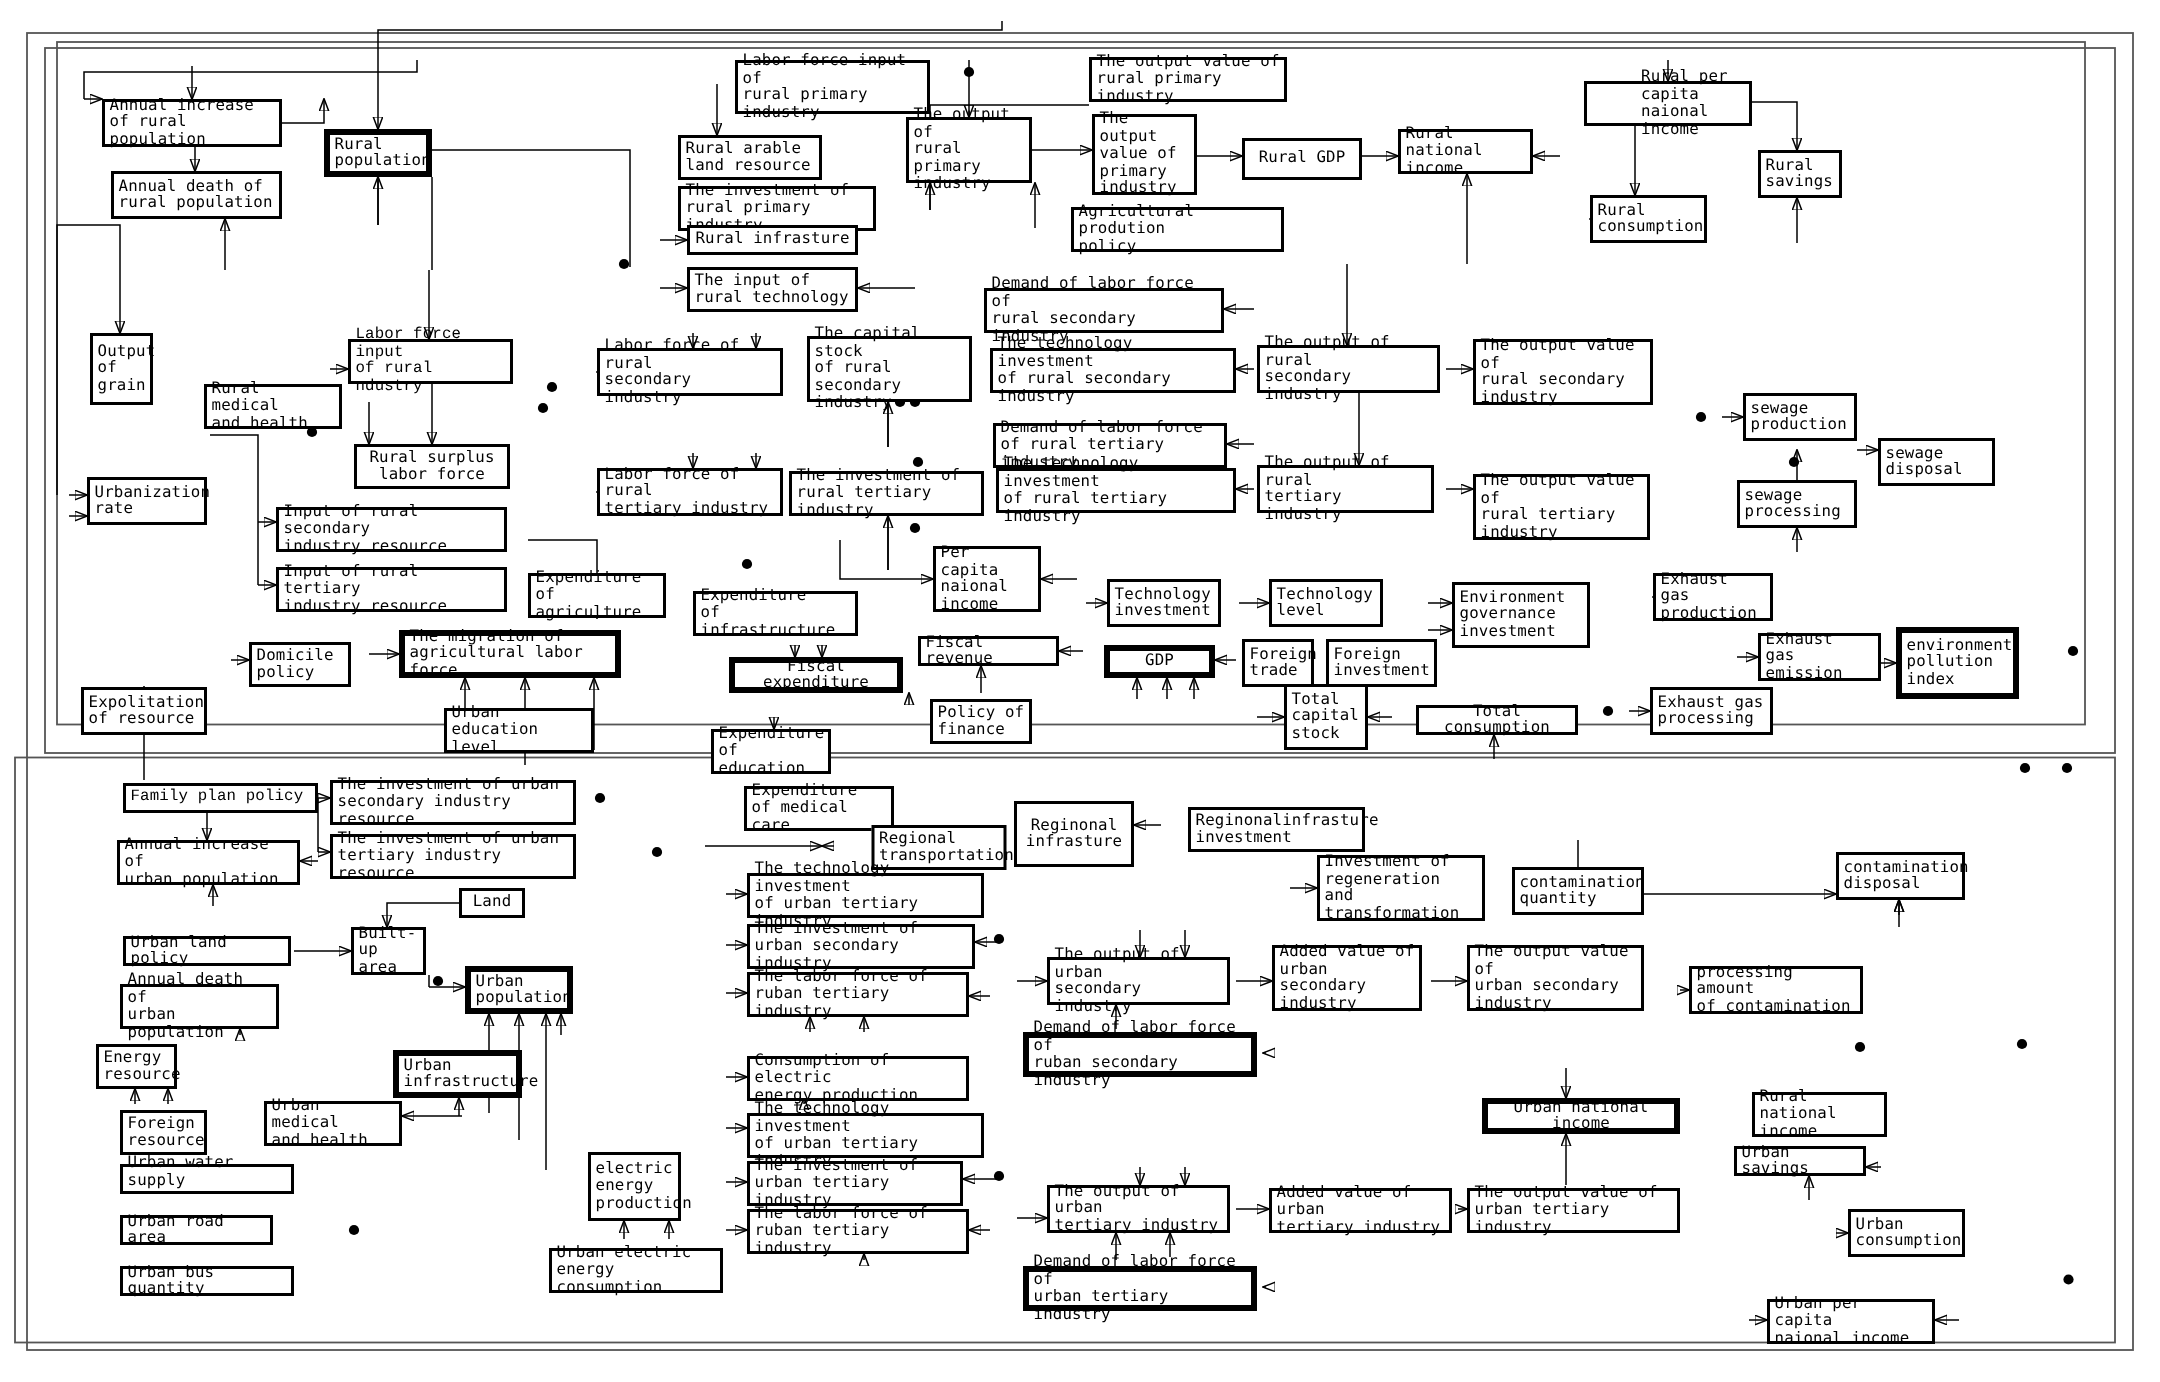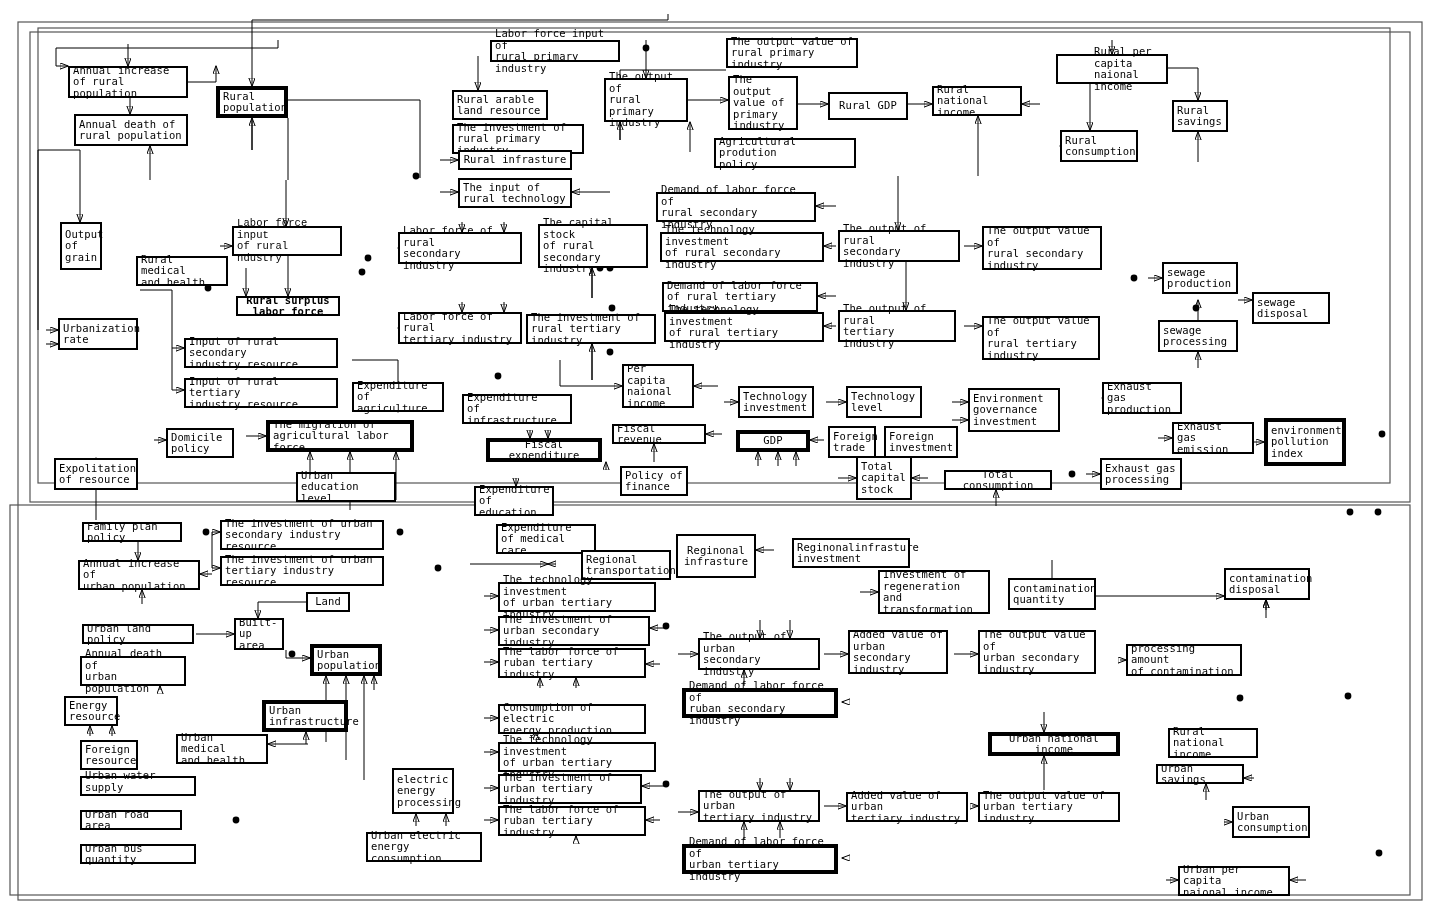--- a/index.html
+++ b/index.html
@@ -280,39 +280,39 @@
 population</span></div>
   <div class="node" style="left:74px;top:114px;width:114px;height:32px;"><span>Annual death of
 rural population</span></div>
   <div class="node" style="left:60px;top:222px;width:42px;height:48px;"><span>Output
 of
 grain</span></div>
   <div class="node" style="left:136px;top:256px;width:92px;height:30px;"><span>Rural medical
 and health</span></div>
   <div class="node" style="left:232px;top:226px;width:110px;height:30px;font-family:Liberation Mono, monospace;"><span>Labor force input
 of rural ndustry</span></div>
-  <div class="node ctr" style="left:236px;top:296px;width:104px;height:20px;font-weight:bold;"><span>Rural surplus
+  <div class="node ctr" style="left:236px;top:296px;width:104px;height:30px;"><span>Rural surplus
 labor force</span></div>
   <div class="node" style="left:58px;top:318px;width:80px;height:32px;"><span>Urbanization
 rate</span></div>
   <div class="node" style="left:184px;top:338px;width:154px;height:30px;"><span>Input of rural secondary
 industry resource</span></div>
   <div class="node" style="left:184px;top:378px;width:154px;height:30px;"><span>Input of rural tertiary
 industry resource</span></div>
   <div class="node" style="left:352px;top:382px;width:92px;height:30px;"><span>Expenditure
 of agriculture</span></div>
   <div class="node" style="left:166px;top:428px;width:68px;height:30px;"><span>Domicile
 policy</span></div>
   <div class="node bold" style="left:266px;top:420px;width:148px;height:32px;"><span>The migration of
 agricultural labor force</span></div>
   <div class="node" style="left:296px;top:472px;width:100px;height:30px;"><span>Urban education
 level</span></div>
   <div class="node" style="left:54px;top:458px;width:84px;height:32px;"><span>Expolitation
 of resource</span></div>
-  <div class="node" style="left:82px;top:522px;width:100px;height:20px;"><span>Family plan policy</span></div>
+  <div class="node" style="left:82px;top:522px;width:130px;height:20px;font-family:Liberation Mono, monospace;"><span>Family plan policy</span></div>
   <div class="node" style="left:78px;top:560px;width:122px;height:30px;"><span>Annual increase of
 urban population</span></div>
   <div class="node" style="left:220px;top:520px;width:164px;height:30px;"><span>The investment of urban
 secondary industry resource</span></div>
   <div class="node" style="left:220px;top:556px;width:164px;height:30px;"><span>The investment of urban
 tertiary industry resource</span></div>
   <div class="node ctr" style="left:306px;top:592px;width:44px;height:20px;"><span>Land</span></div>
   <div class="node" style="left:82px;top:624px;width:112px;height:20px;"><span>Urban land policy</span></div>
   <div class="node" style="left:234px;top:618px;width:50px;height:32px;"><span>Built-up
 area</span></div>
@@ -326,25 +326,25 @@
 infrastructure</span></div>
   <div class="node" style="left:80px;top:740px;width:58px;height:30px;"><span>Foreign
 resource</span></div>
   <div class="node" style="left:176px;top:734px;width:92px;height:30px;"><span>Urban medical
 and health</span></div>
   <div class="node" style="left:80px;top:776px;width:116px;height:20px;align-items:flex-end;"><span>Urban water supply</span></div>
   <div class="node" style="left:80px;top:810px;width:102px;height:20px;"><span>Urban road area</span></div>
   <div class="node" style="left:80px;top:844px;width:116px;height:20px;"><span>Urban bus quantity</span></div>
   <div class="node" style="left:392px;top:768px;width:62px;height:46px;"><span>electric
 energy
-processing</span></div>
+production</span></div>
   <div class="node" style="left:366px;top:832px;width:116px;height:30px;"><span>Urban electric
 energy consumption</span></div>
 
-  <div class="node" style="left:490px;top:40px;width:130px;height:22px;"><span>Labor force input of
+  <div class="node" style="left:490px;top:40px;width:130px;height:36px;"><span>Labor force input of
 rural primary industry</span></div>
   <div class="node" style="left:726px;top:38px;width:132px;height:30px;"><span>The output value of
 rural primary industry</span></div>
   <div class="node" style="left:452px;top:90px;width:96px;height:30px;"><span>Rural arable
 land resource</span></div>
   <div class="node" style="left:604px;top:78px;width:84px;height:44px;"><span>The output of
 rural primary
 industry</span></div>
   <div class="node" style="left:728px;top:76px;width:70px;height:54px;"><span>The output
 value of

